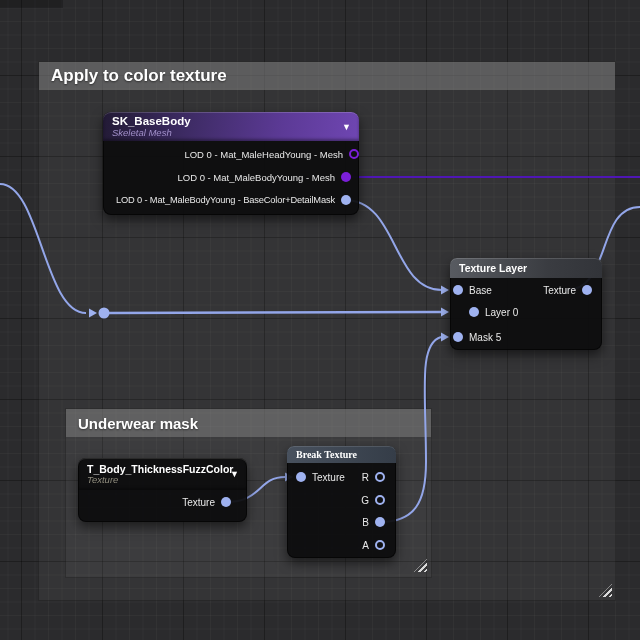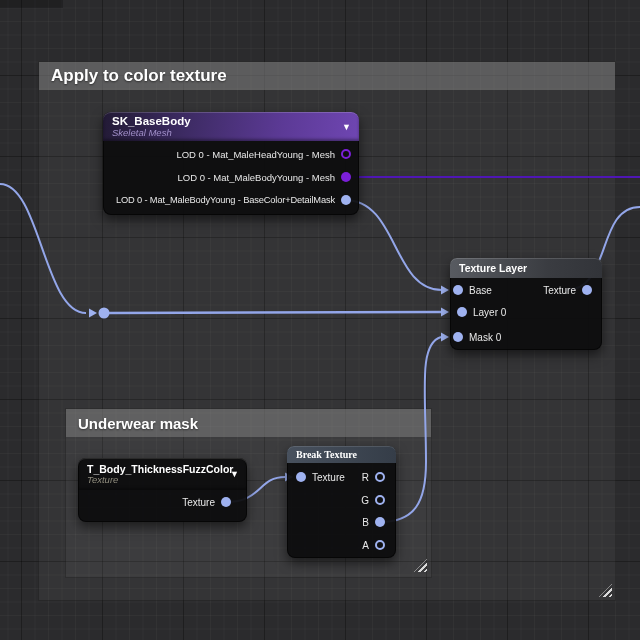--- a/index.html
+++ b/index.html
@@ -104,21 +104,21 @@
 
     <circle class="reroute" cx="104" cy="313" r="5.5"></circle>
   </svg>
 
   <div class="node z3" style="left:103px;top:112px;width:256px;height:103px;">
     <div class="node-header hdr-sk" style="height:29px;">
       <span class="node-title" style="font-size:11.5px;">SK_BaseBody</span>
       <span class="node-subtitle" style="font-size:9.5px;color:#a18fc9;">Skeletal Mesh</span>
       <span class="dropdown">▼</span>
     </div>
-    <div class="pin-row right" style="top:32px;width:100%;padding-right:8px;align-items:center;">
+    <div class="pin-row right" style="top:32px;width:100%;padding-right:0;align-items:center;">
       <span class="pin-label" style="font-size:9.5px;">LOD 0 - Mat_MaleHeadYoung - Mesh</span>
       <span class="pin pur-hollow gap6"></span>
     </div>
     <div class="pin-row right" style="top:55px;width:100%;padding-right:8px;align-items:center;">
       <span class="pin-label" style="font-size:9.5px;">LOD 0 - Mat_MaleBodyYoung - Mesh</span>
       <span class="pin pur-solid gap6"></span>
     </div>
     <div class="pin-row right" style="top:78px;width:100%;padding-right:8px;">
       <span class="pin-label" style="font-size:9.3px;letter-spacing:-0.15px;">LOD 0 - Mat_MaleBodyYoung - BaseColor+DetailMask</span>
       <span class="pin lav-solid gap6"></span>
@@ -126,27 +126,27 @@
   </div>
 
   <div class="node z3" style="left:450px;top:258px;width:152px;height:92px;">
     <div class="node-header hdr-grey" style="height:20px;border-radius:7px 7px 0 0;">
       <span class="node-title" style="font-size:10.5px;">Texture Layer</span>
     </div>
     <div class="pin-row left" style="top:22px;padding-left:3px;">
       <span class="pin lav-solid gapr6"></span>
       <span class="pin-label" style="font-size:10px;">Base</span>
     </div>
-    <div class="pin-row left" style="top:44px;padding-left:7px;">
+    <div class="pin-row left" style="top:44px;padding-left:19px;">
       <span class="pin lav-solid gapr6"></span>
       <span class="pin-label" style="font-size:10px;">Layer 0</span>
     </div>
     <div class="pin-row left" style="top:69px;padding-left:3px;">
       <span class="pin lav-solid gapr6"></span>
-      <span class="pin-label" style="font-size:10px;">Mask 0</span>
+      <span class="pin-label" style="font-size:10px;">Mask 5</span>
     </div>
     <div class="pin-row right" style="top:22px;padding-right:10px;">
       <span class="pin-label" style="font-size:10px;">Texture</span>
       <span class="pin lav-solid gap6"></span>
     </div>
   </div>
 
   <div class="node z3" style="left:78px;top:458px;width:169px;height:64px;">
     <div class="node-header hdr-steel" style="height:32px;">
       <span class="node-title" style="font-size:10.5px;">T_Body_ThicknessFuzzColor</span>

